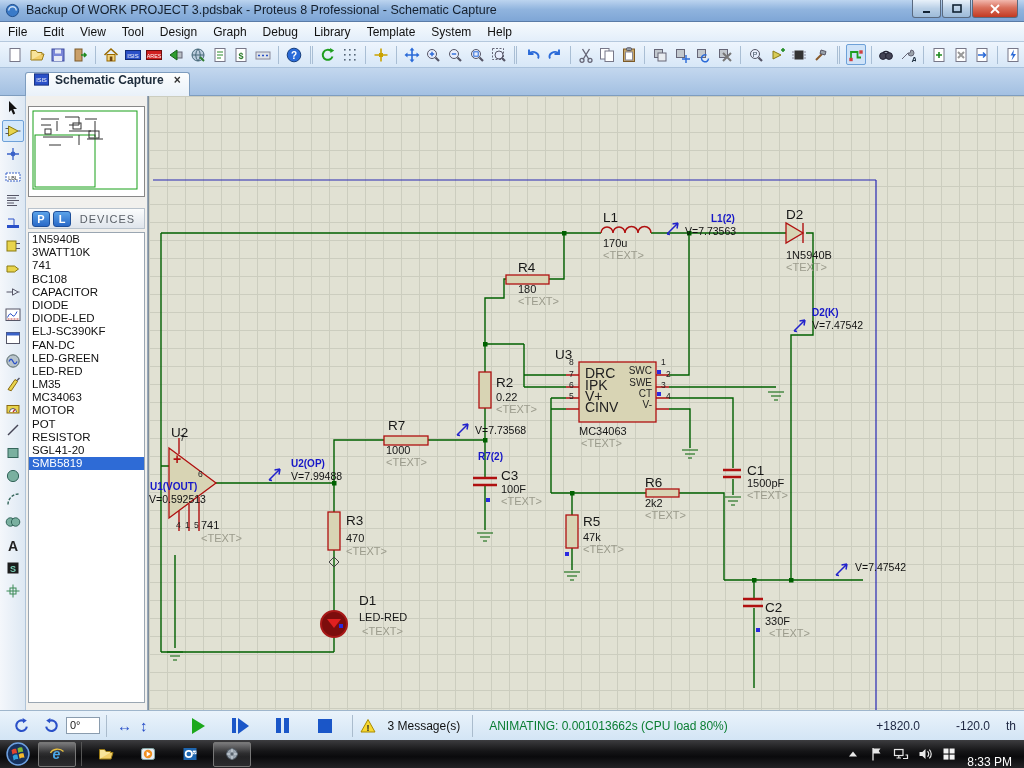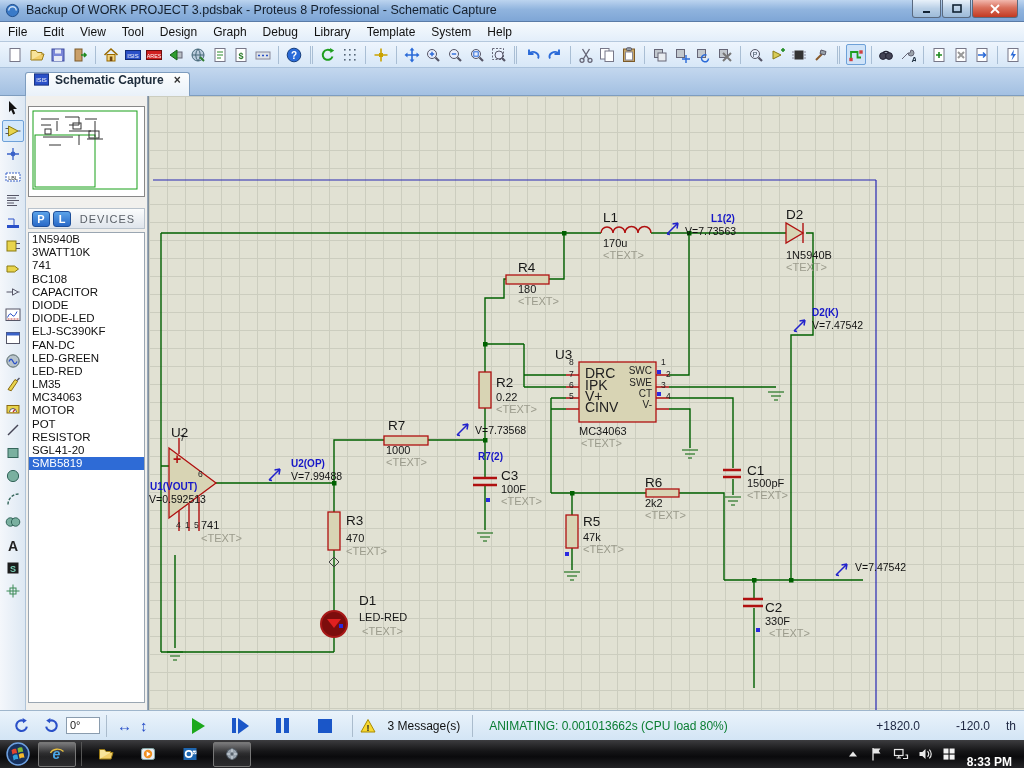--- a/index.html
+++ b/index.html
@@ -75,21 +75,21 @@
   #coords{position:absolute;right:8px;top:0;height:30px;display:flex;align-items:center;color:#1c2540;}
   #coords span{display:inline-block;text-align:right;}
   
   #taskbar{position:absolute;left:0;top:740px;width:1024px;height:28px;
     background:linear-gradient(#3c3c3f,#151517 40%,#0a0a0c 60%,#232326);display:flex;align-items:center;}
   .tkbtn{height:25px;min-width:30px;margin:0 2px;display:flex;align-items:center;justify-content:center;border-radius:2px;}
   .tkbtn.pressed{background:linear-gradient(rgba(255,255,255,.35),rgba(255,255,255,.12) 45%,rgba(255,255,255,.06));border:1px solid #777;}
   .tkdiv{width:1px;height:24px;background:#000;border-right:1px solid #555;margin:0 3px;}
   #tray{position:absolute;right:4px;top:0;height:28px;display:flex;align-items:center;}
   .trico{width:18px;height:18px;margin:0 3px;display:flex;align-items:center;justify-content:center;}
-  #clock{color:#fff;font-size:12px;margin:16px 8px 0 6px;white-space:nowrap;font-weight:bold;}
+  #clock{color:#fff;font-size:12px;margin:16px 8px 0 6px;white-space:nowrap;}
 </style>
 </head>
 <body>
 
 <div id="stage">
 
   <div id="titlebar">
     <svg class="appico" viewBox="0 0 16 16">
         <circle cx="8" cy="8" r="6.5" fill="#3a7ac8" stroke="#1c4a86"></circle>
         <path d="M4,8 a4,4 0 0 1 8,0" fill="none" stroke="#cfe2f6" stroke-width="1.5"></path>

